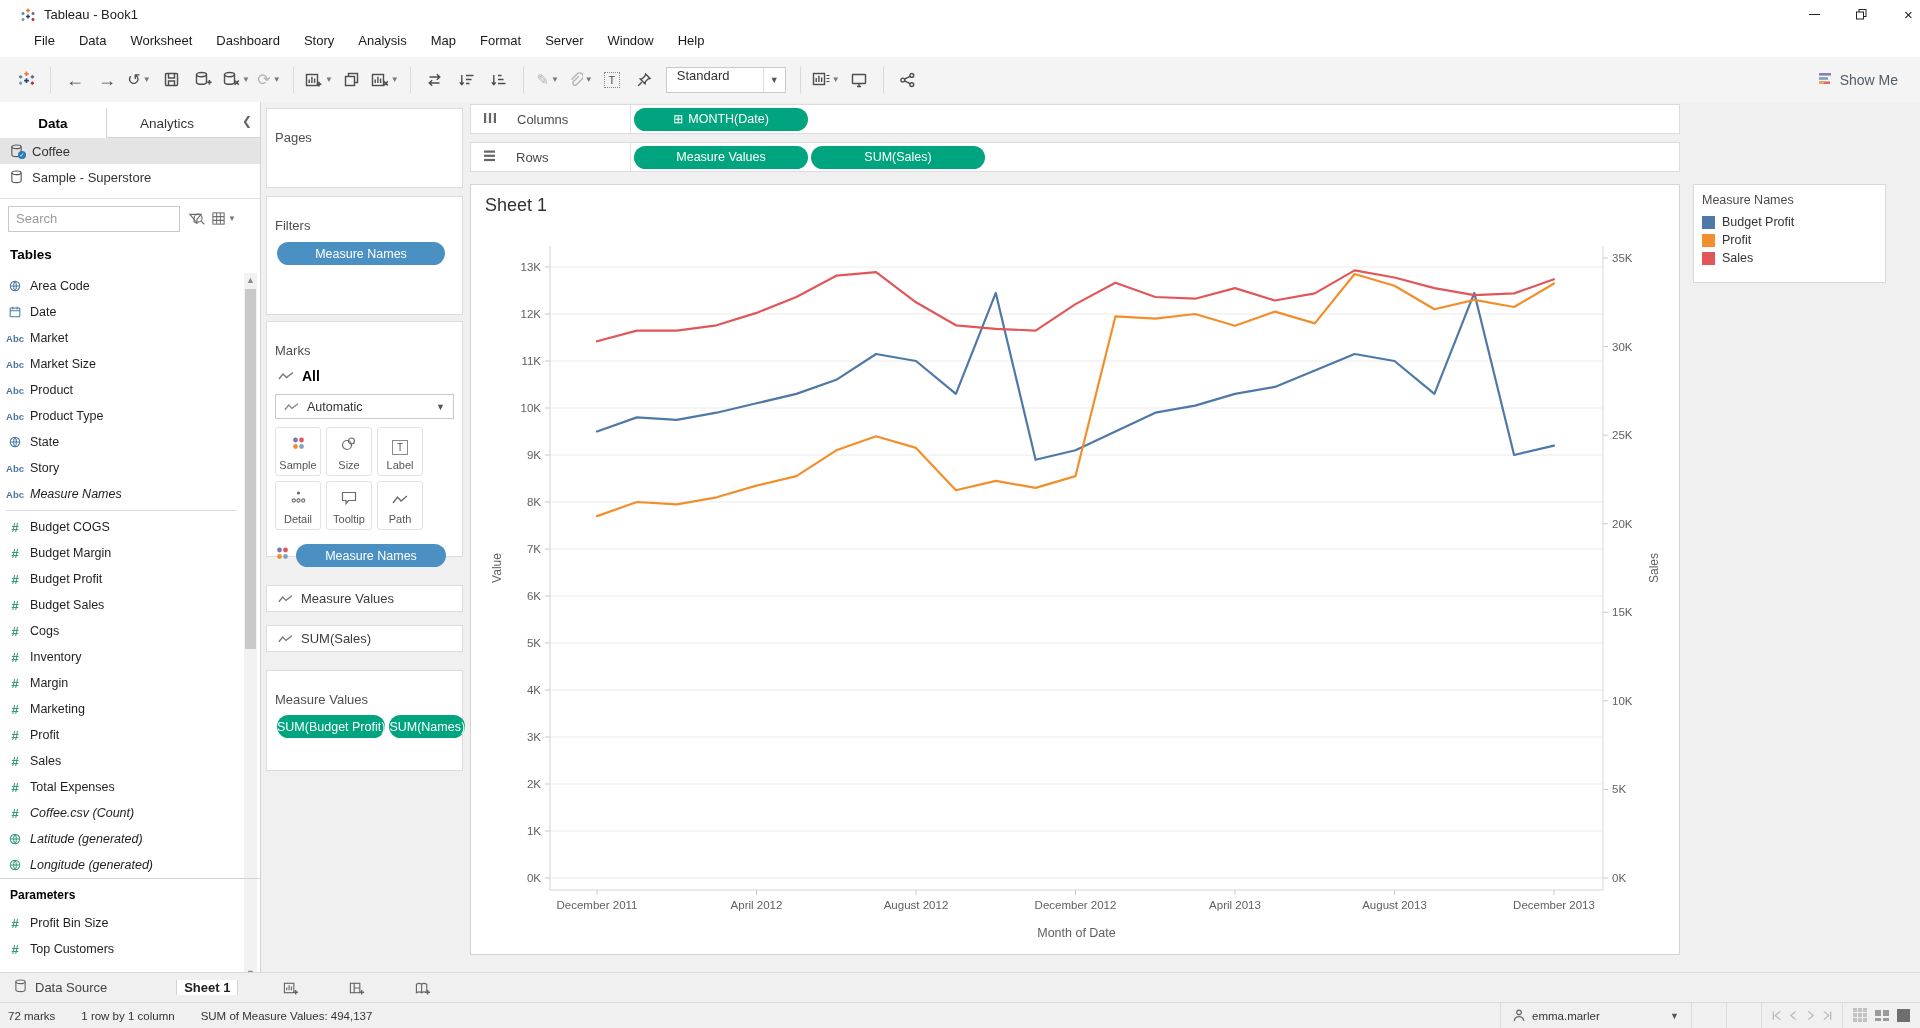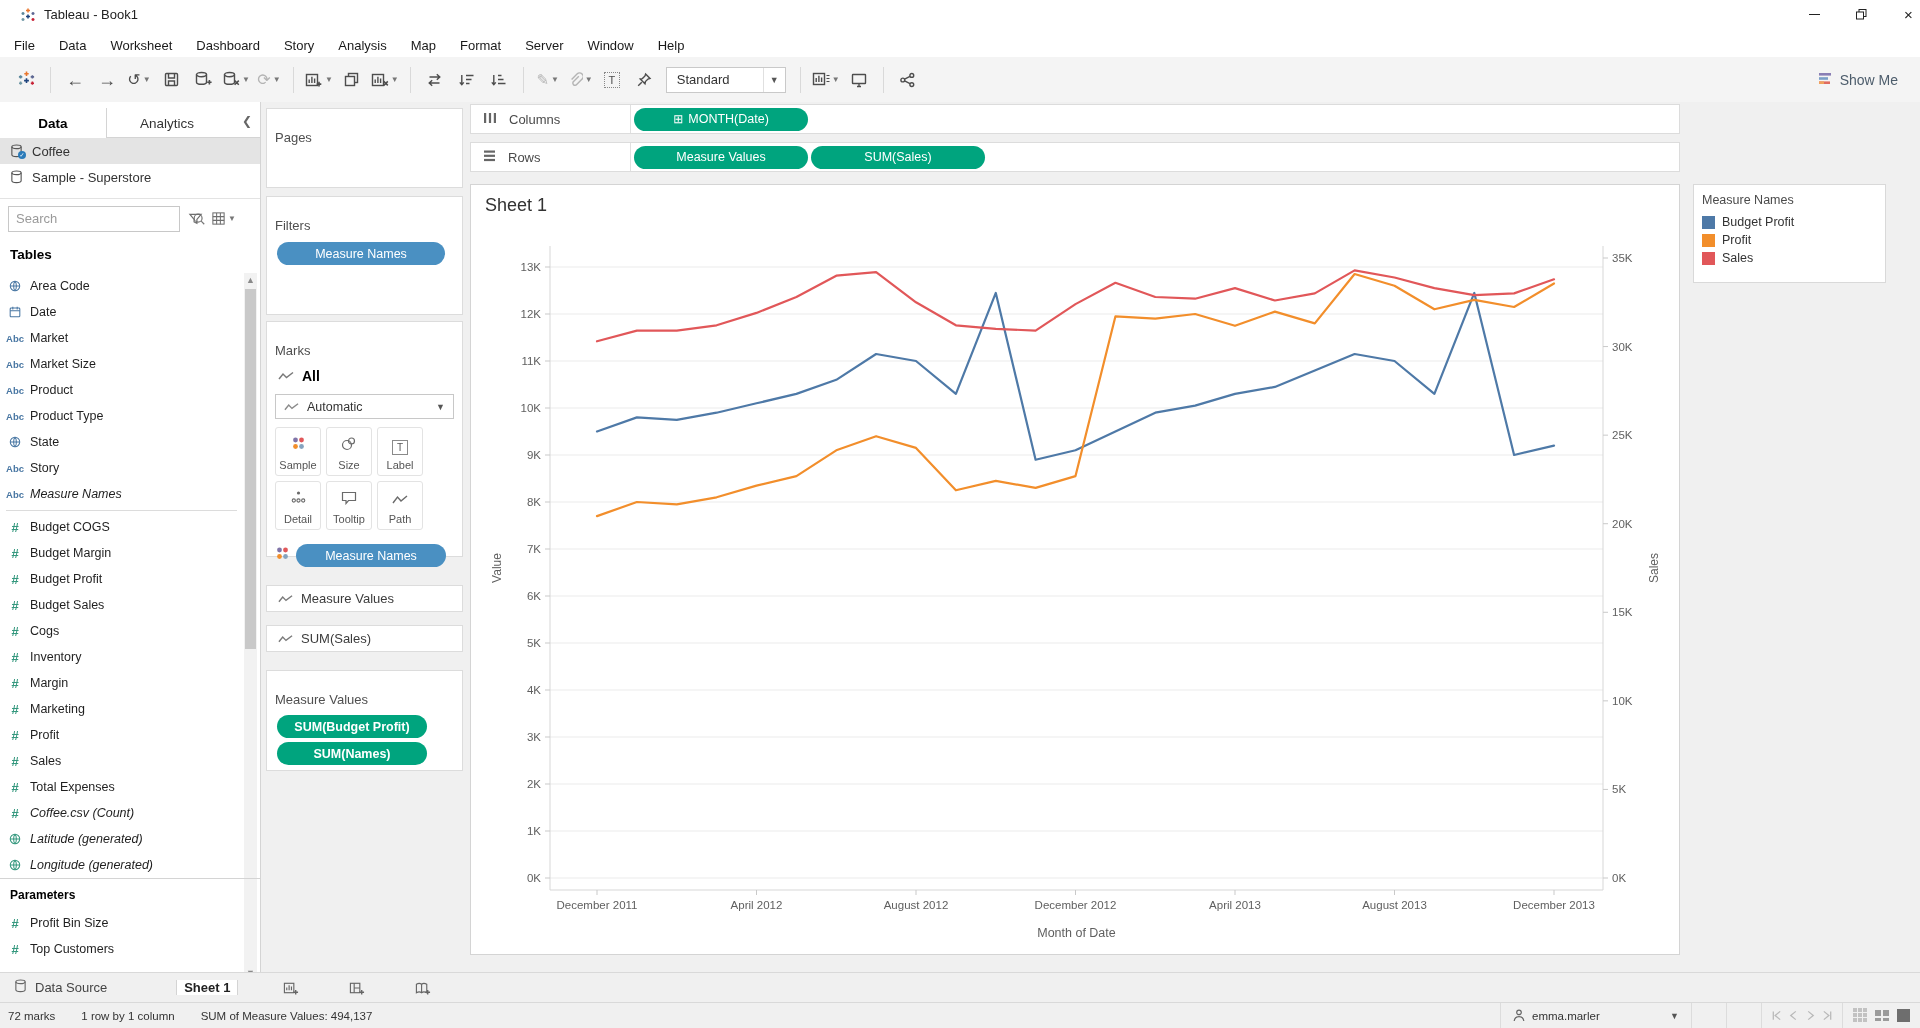--- a/index.html
+++ b/index.html
@@ -8,33 +8,33 @@
 
   
   .titlebar { position:absolute; left:12px; top:0; width:1920px; height:29px; background:#fff; display:flex; align-items:center; }
   .app-icon { margin-left:8px; display:flex; }
   .win-title { font-size:13px; color:#222; margin-left:8px; }
   .winbtns { position:absolute; right:0; top:0; height:29px; display:flex; }
   .winbtn { width:47px; height:29px; display:flex; align-items:center; justify-content:center; color:#222; font-size:15px; cursor:pointer; }
   .min-glyph { display:inline-block; width:11px; height:1px; background:#222; }
 
   
-  .menubar { position:absolute; left:0; top:29px; width:1920px; height:28px; background:#fff; display:flex; align-items:flex-end; padding-left:2px; }
+  .menubar { position:absolute; left:0; top:29px; width:1920px; height:28px; background:#fff; display:flex; align-items:flex-start; padding-left:22px; }
   .menu-item { font-size:13px; color:#1a1a1a; padding:4px 12px; cursor:default; }
 
   
   .toolbar { position:absolute; left:0; top:57px; width:1920px; height:45px; background:#f4f4f4; display:flex; align-items:center; }
   #toolbar-main { display:flex; align-items:center; height:100%; padding-left:10px; }
   .tb-btn { display:flex; align-items:center; justify-content:center; min-width:26px; height:32px; margin:0 3px; color:#4d4d4d; font-size:17px; border-radius:2px; cursor:pointer; }
   .tb-btn.disabled { color:#b4b4b4; cursor:default; }
   .tb-caret { font-size:8px; color:#777; margin-left:2px; }
   .tb-sep { width:1px; height:26px; background:#d9d9d9; margin:0 8px; }
   .tb-glyph { line-height:1; }
   .tbox { display:inline-block; border:1px dotted #888; font-size:11px; width:16px; height:16px; text-align:center; line-height:15px; }
-  .fit-combo { display:flex; align-items:center; background:#fff; border:1px solid #c9c9c9; height:26px; width:120px; margin:0 6px; }
+  .fit-combo { display:flex; background:#fff; border:1px solid #c9c9c9; height:26px; width:120px; margin:0 6px; }
   .fit-combo .fit-label { flex:1; font-size:13px; color:#333; padding-left:10px; }
   .fit-combo .fit-caret { width:22px; text-align:center; font-size:9px; color:#555; border-left:1px solid #e0e0e0; align-self:stretch; line-height:24px; }
   .showme { position:absolute; right:14px; top:8px; height:30px; display:flex; align-items:center; gap:7px; font-size:14px; color:#4c5c6b; padding:0 8px; cursor:pointer; border-radius:2px; }
 
   
   .content-bg { position:absolute; left:0; top:102px; width:1920px; height:870px; background:#f0f0f0; }
 
   
   .datapane { position:absolute; left:0; top:102px; width:261px; height:870px; background:#fff; border-right:1px solid #d4d4d4; }
   .dp-tabs { position:absolute; left:0; top:6px; width:100%; height:30px; display:flex; }
@@ -84,21 +84,21 @@
   .auto-select span.lbl { flex:1; font-size:12.5px; color:#333; margin-left:8px; }
   .auto-select .car { font-size:9px; color:#555; margin-right:8px; }
   .markbtns { display:grid; grid-template-columns:repeat(3,46px); gap:5px; padding:8px 0 0 8px; }
   .markbtn { height:49px; border:1px solid #e3e3e3; border-radius:3px; display:flex; flex-direction:column; align-items:center; justify-content:flex-end; padding-bottom:4px; gap:4px; cursor:pointer; color:#5f5f5f; }
   .markbtn .mb-label { font-size:11px; color:#555; }
   .marks-pill-row { display:flex; align-items:center; gap:6px; padding:14px 0 0 8px; }
   .mini-header { position:absolute; left:266px; width:197px; height:27px; background:#fff; border:1px solid #dcdcdc; display:flex; align-items:center; gap:8px; padding-left:11px; font-size:13px; color:#3c3c3c; }
 
   
   .shelf { position:absolute; left:470px; width:1210px; height:30px; background:#fff; border:1px solid #dcdcdc; display:flex; align-items:center; }
-  .shelf-labelcell { width:160px; align-self:stretch; border-right:1px solid #e0e0e0; display:flex; align-items:center; gap:12px; padding-left:12px; }
+  .shelf-labelcell { width:160px; align-self:stretch; border-right:1px solid #e0e0e0; display:flex; align-items:center; gap:20px; padding-left:12px; }
   .shelf-labelcell .sh-name { font-size:13px; color:#4a4a4a; }
   .shelf-pills { display:flex; gap:3px; margin-left:3px; }
   .shelf .pill { width:174px; }
 
   
   .sheetcard { position:absolute; left:470px; top:184px; width:1210px; height:771px; background:#fff; border:1px solid #d4d4d4; }
   .sheet-title { position:absolute; left:14px; top:10px; font-size:18px; color:#323232; }
   #chart-svg { position:absolute; left:0; top:0; }
 
   
@@ -663,21 +663,21 @@
     <span class="zig">
       <svg width="15" height="10" viewBox="0 0 16 10" fill="none" stroke="#7a7a7a" stroke-width="1.5">
           <path d="M1 8l4-5 3.5 3.5L15 1.5"></path>
         </svg>
     </span>
     <span>SUM(Sales)</span>
   </div>
 
   <div class="card" style="left:266px; top:670px; width:197px; height:101px;">
     <div class="card-label">Measure Values</div>
-    <div id="mv-pills" style="padding:8px 0 0 10px; display:flex; flex-direction:column; gap:4px;font-weight:bold;">
+    <div id="mv-pills" style="padding:8px 0 0 10px; display:flex; flex-direction:row; gap:4px;">
         <div class="pill green" style="width: 150px;">
           <span>SUM(Budget Profit)</span>
         </div>
         <div class="pill green" style="width: 150px;">
           <span>SUM(Names)</span>
         </div>
       </div>
   </div>
 
   <div class="shelf" style="top:104px;">

